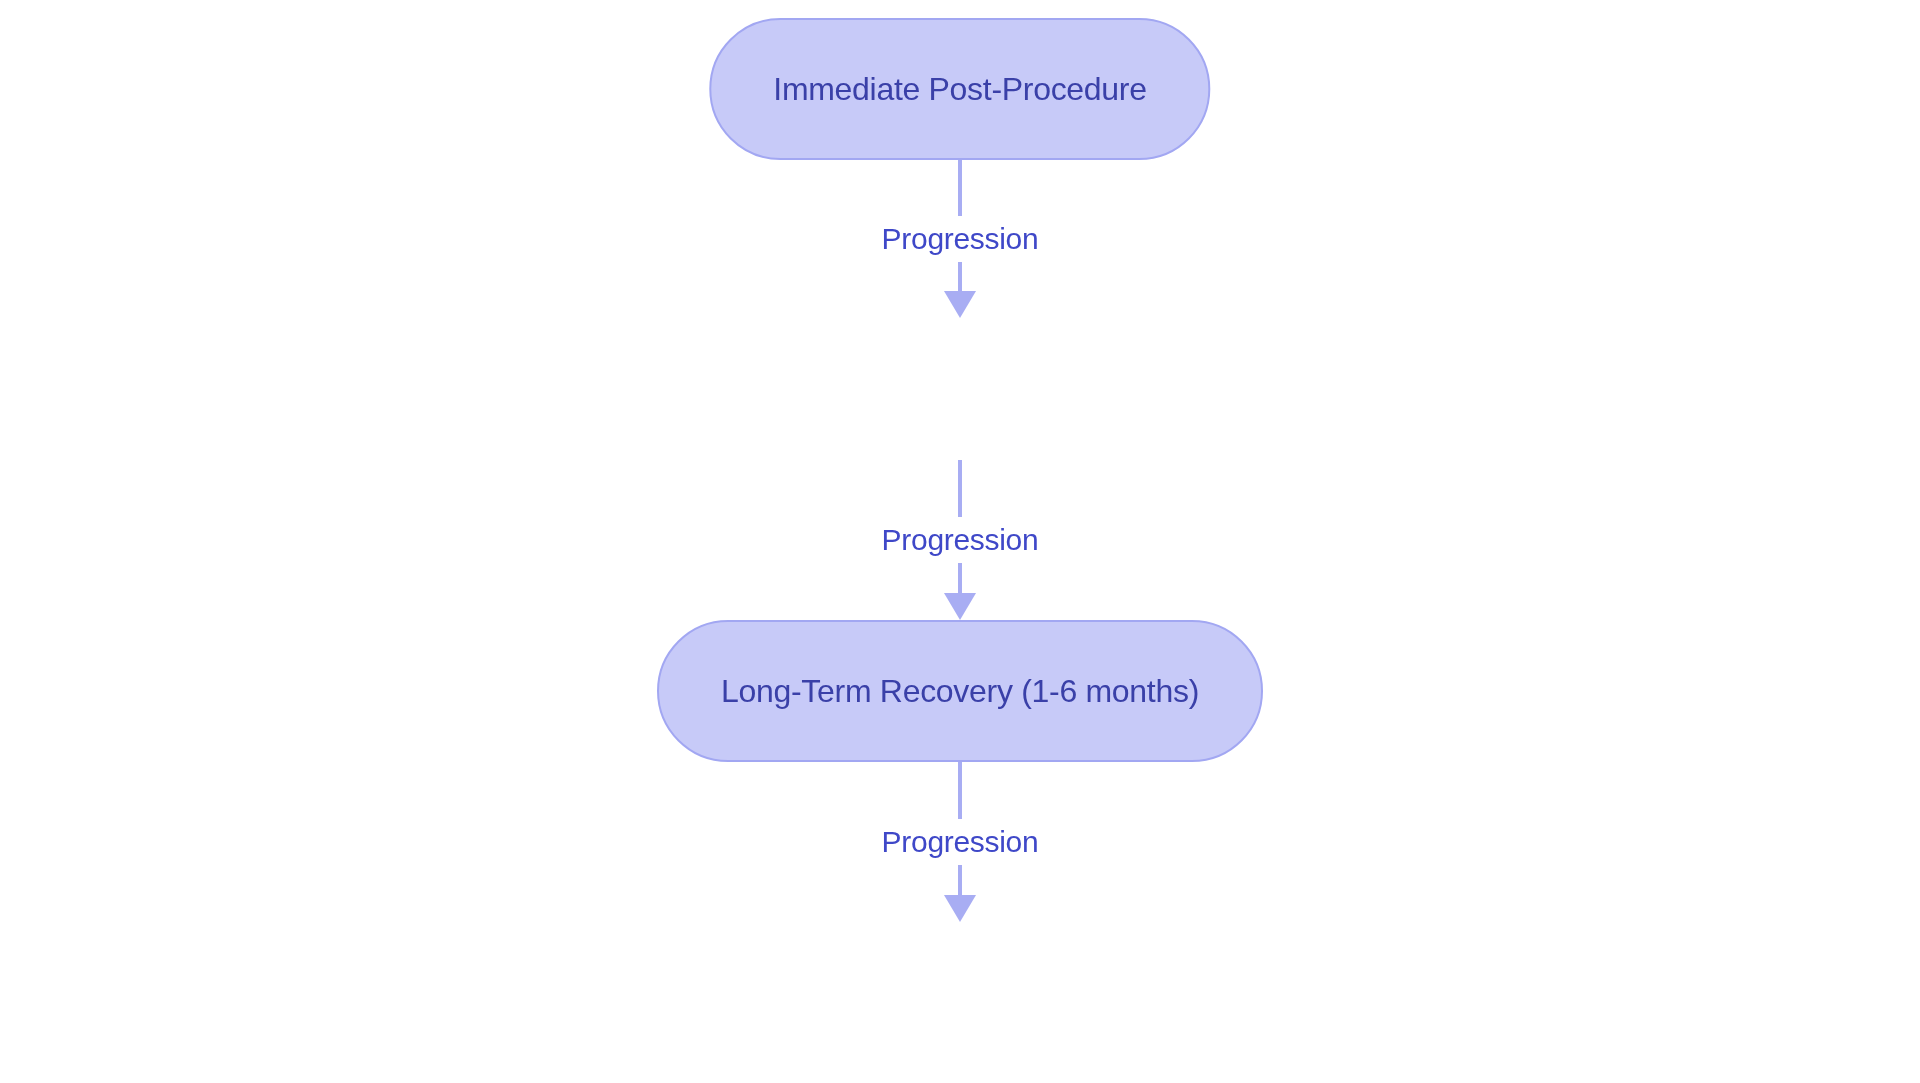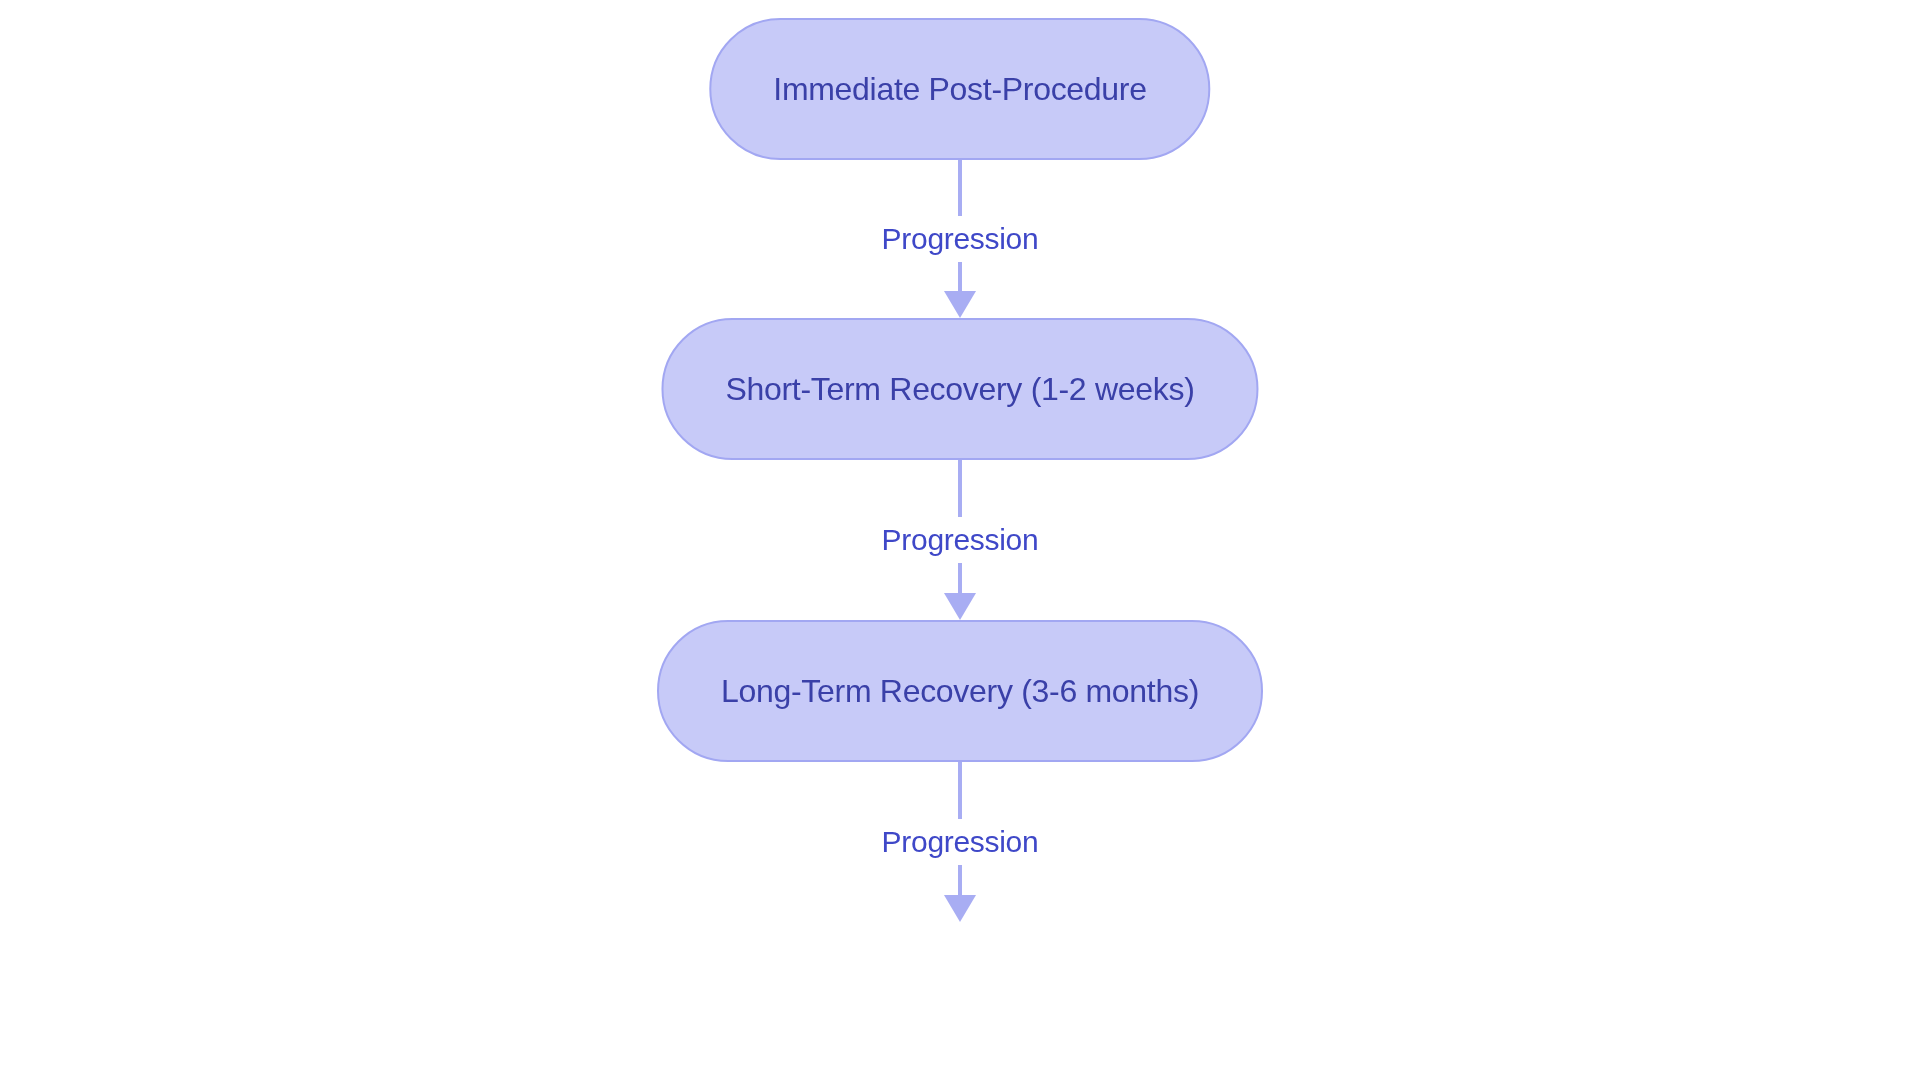--- a/index.html
+++ b/index.html
@@ -89,32 +89,29 @@
   <div class="flow-node n1">
     <span>Immediate Post-Procedure</span>
   </div>
 
   <div class="flow-edge e1">
     <div class="edge-line"></div>
     <div class="edge-arrowhead"></div>
     <div class="edge-label">Progression</div>
   </div>
 
-  <div class="flow-node n2">
-    <span>Short-Term Recovery (1-2 weeks)</span>
-  </div>
 
   <div class="flow-edge e2">
     <div class="edge-line"></div>
     <div class="edge-arrowhead"></div>
     <div class="edge-label">Progression</div>
   </div>
 
   <div class="flow-node n3">
-    <span>Long-Term Recovery (3-6 months)</span>
+    <span>Long-Term Recovery (1-6 months)</span>
   </div>
 
   <div class="flow-edge e3">
     <div class="edge-line"></div>
     <div class="edge-arrowhead"></div>
     <div class="edge-label">Progression</div>
   </div>
 
 
 </div>

